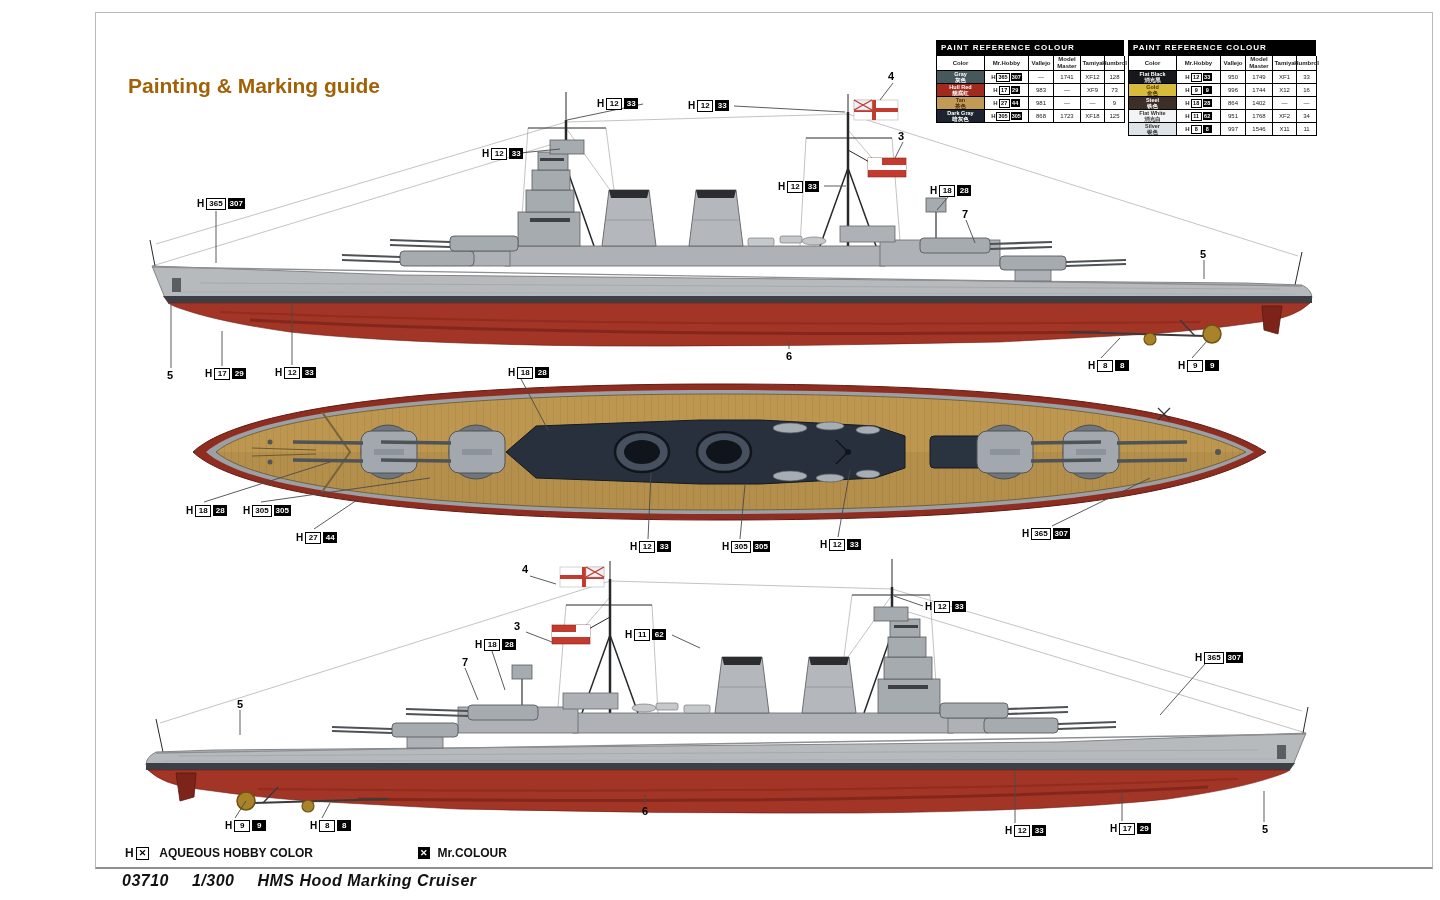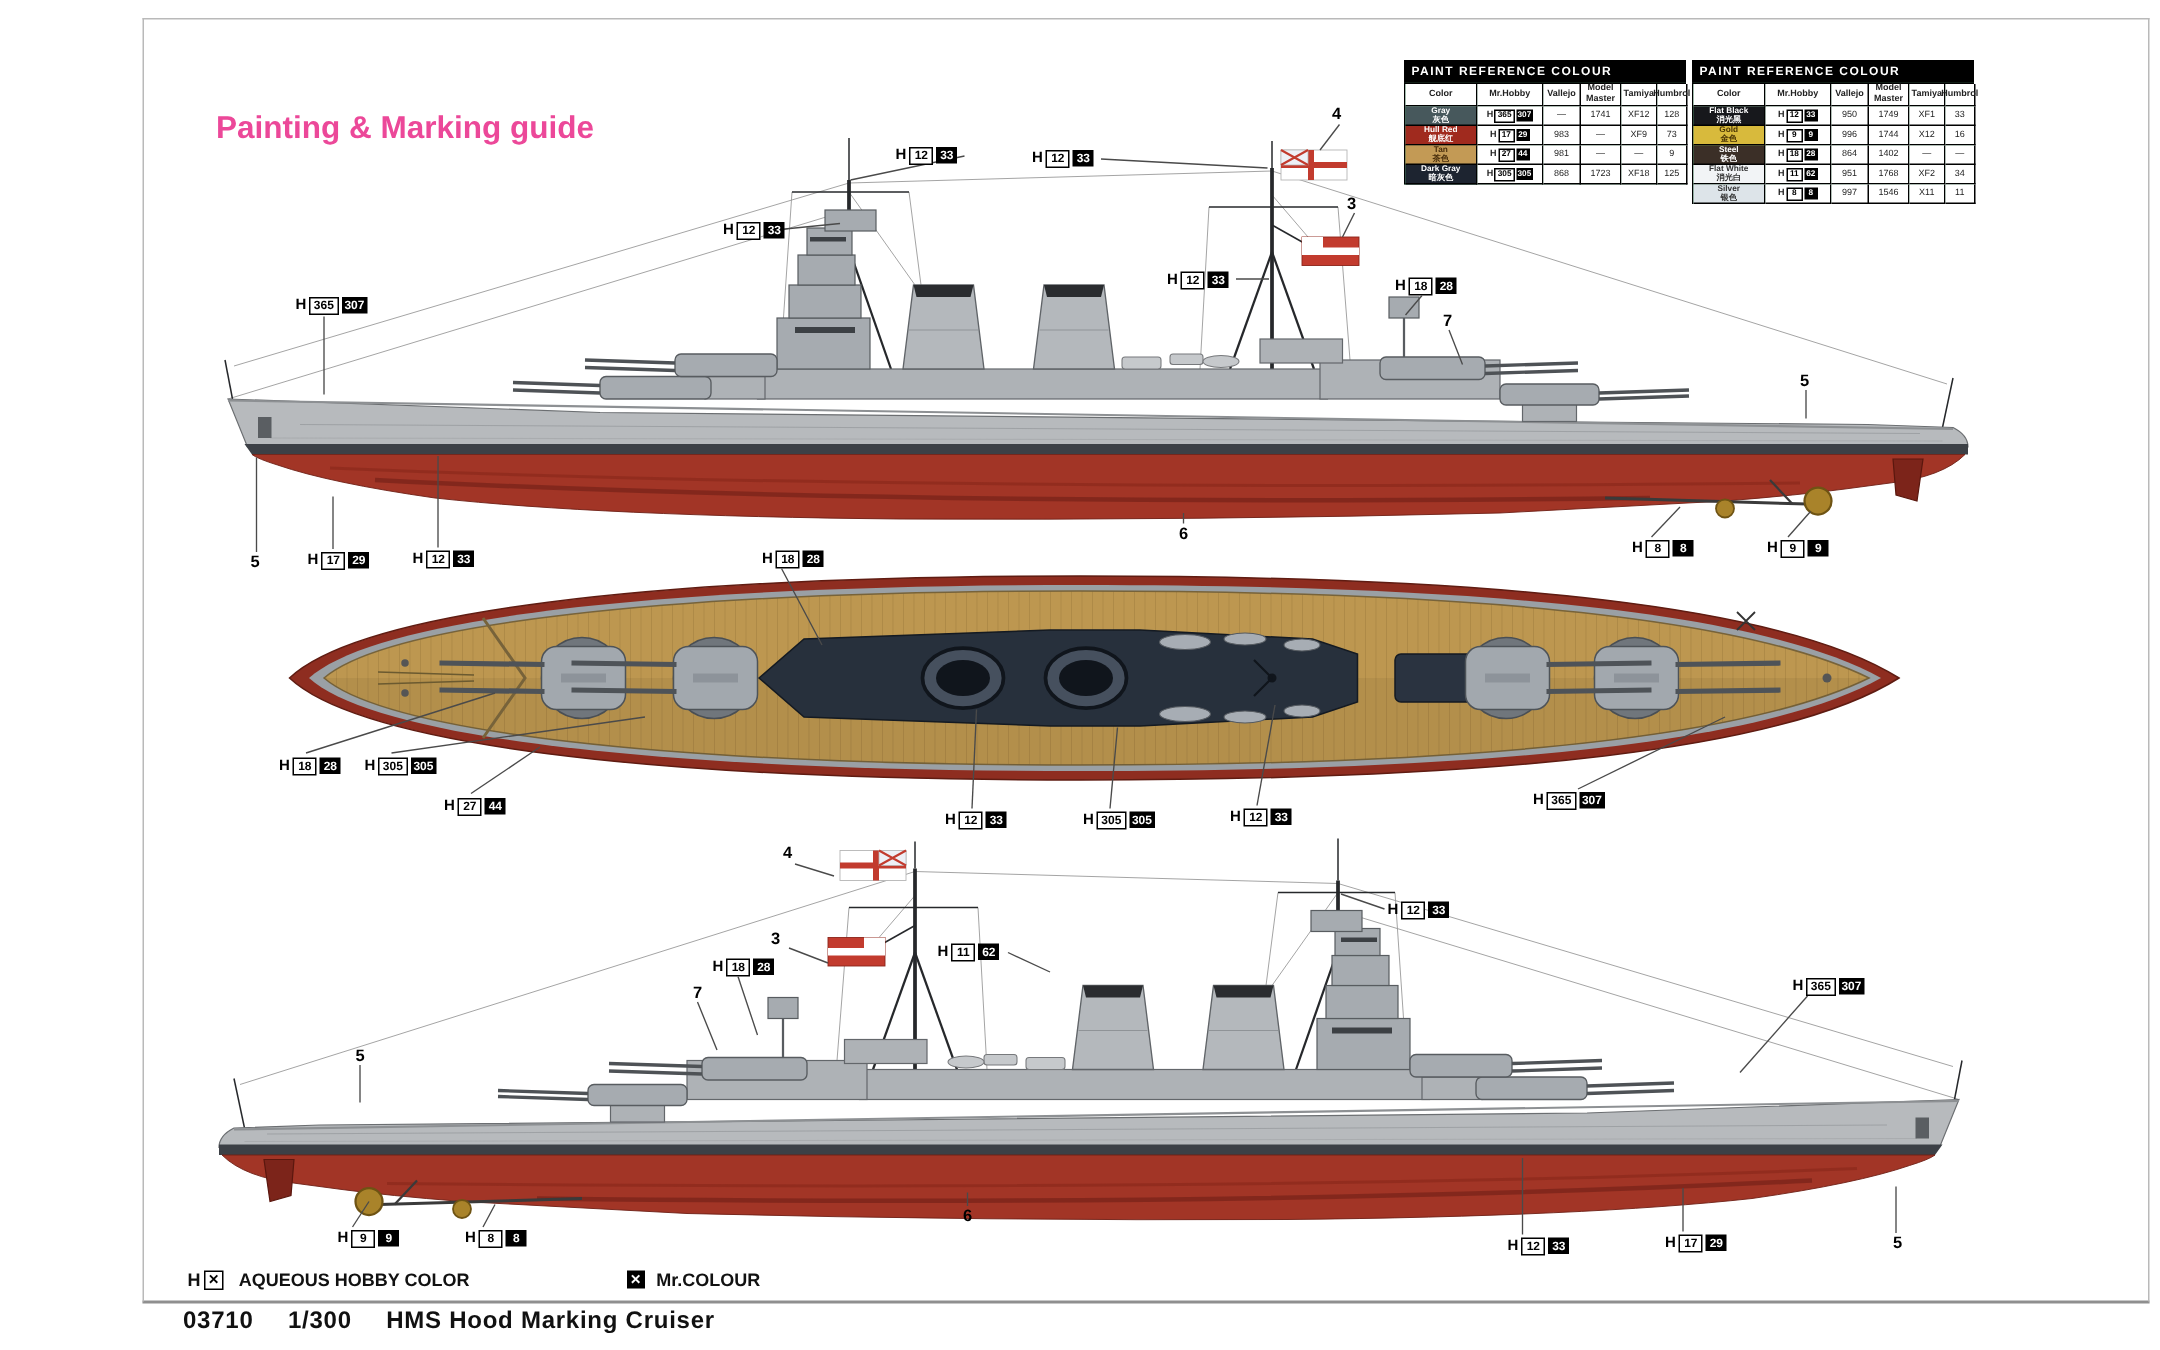--- a/index.html
+++ b/index.html
@@ -2,25 +2,25 @@
 <html><head>
 <meta charset="utf-8">
 <style>
   html,body{margin:0;padding:0;background:#fff;}
   .page{position:relative;width:1440px;height:900px;background:#ffffff;overflow:hidden;
         font-family:"Liberation Sans",sans-serif;}
   .frame{position:absolute;left:95px;top:12px;width:1336px;height:854px;
          border:1px solid #b9b9b9;border-bottom:2px solid #8f8f8f;}
   .title-zh{position:absolute;left:128px;top:40px;font-size:23px;font-weight:bold;
             letter-spacing:7px;color:#1a1a1a;}
-  .title-en{position:absolute;left:144px;top:74px;font-size:21px;font-weight:bold;color:#ec4899;}
+  .title-en{position:absolute;left:128px;top:74px;font-size:21px;font-weight:bold;color:#a16207;}
   svg.art{position:absolute;left:0;top:0;}
 
   
-  .ptable{position:absolute;width:188px;background:#86efac;}
+  .ptable{position:absolute;width:188px;background:#c2410c;}
   .ptitle{background:#000;color:#fff;font-size:8px;font-weight:bold;letter-spacing:1px;
           padding:2px 4px;border:1px solid #000;}
   .pgrid{display:grid;grid-template-columns:48px 44px 25px 27px 24px 20px;
          border-left:1px solid #000;border-top:1px solid #000;}
   .pcell{border-right:1px solid #000;border-bottom:1px solid #000;font-size:6px;
          display:flex;align-items:center;justify-content:center;text-align:center;
          min-height:13px;line-height:1.1;background:#fff;color:#222;padding:0 1px;box-sizing:border-box;}
   .phead{font-weight:bold;min-height:15px;background:#fff;}
   .swatch{flex-direction:column;font-weight:bold;}
   .swname{font-size:5.5px;}
@@ -44,21 +44,21 @@
   
   .legend{position:absolute;left:125px;top:846px;display:flex;align-items:center;
           font-weight:bold;font-size:12px;color:#111;}
   .legend .wb{border:1px solid #000;background:#fff;color:#000;font-size:9px;font-weight:bold;
               line-height:11px;padding:0 2px;margin:0 10px 0 2px;}
   .legend .bb{background:#000;color:#fff;font-size:9px;font-weight:bold;line-height:12px;
               padding:0 2px;margin-right:8px;}
   .legend .gap{width:105px;}
   .kitline{position:absolute;left:122px;top:872px;font-weight:bold;font-size:16px;color:#111;
            letter-spacing:0.5px;}
-  .kitline span{margin-right:18px;}
+  .kitline span{margin-right:18px;font-style:italic;}
 </style>
 </head>
 <body>
 
 <div class="page">
 
   <div class="frame"></div>
 
   <svg class="art" width="1440" height="900" viewBox="0 0 1440 900">
     <defs>

